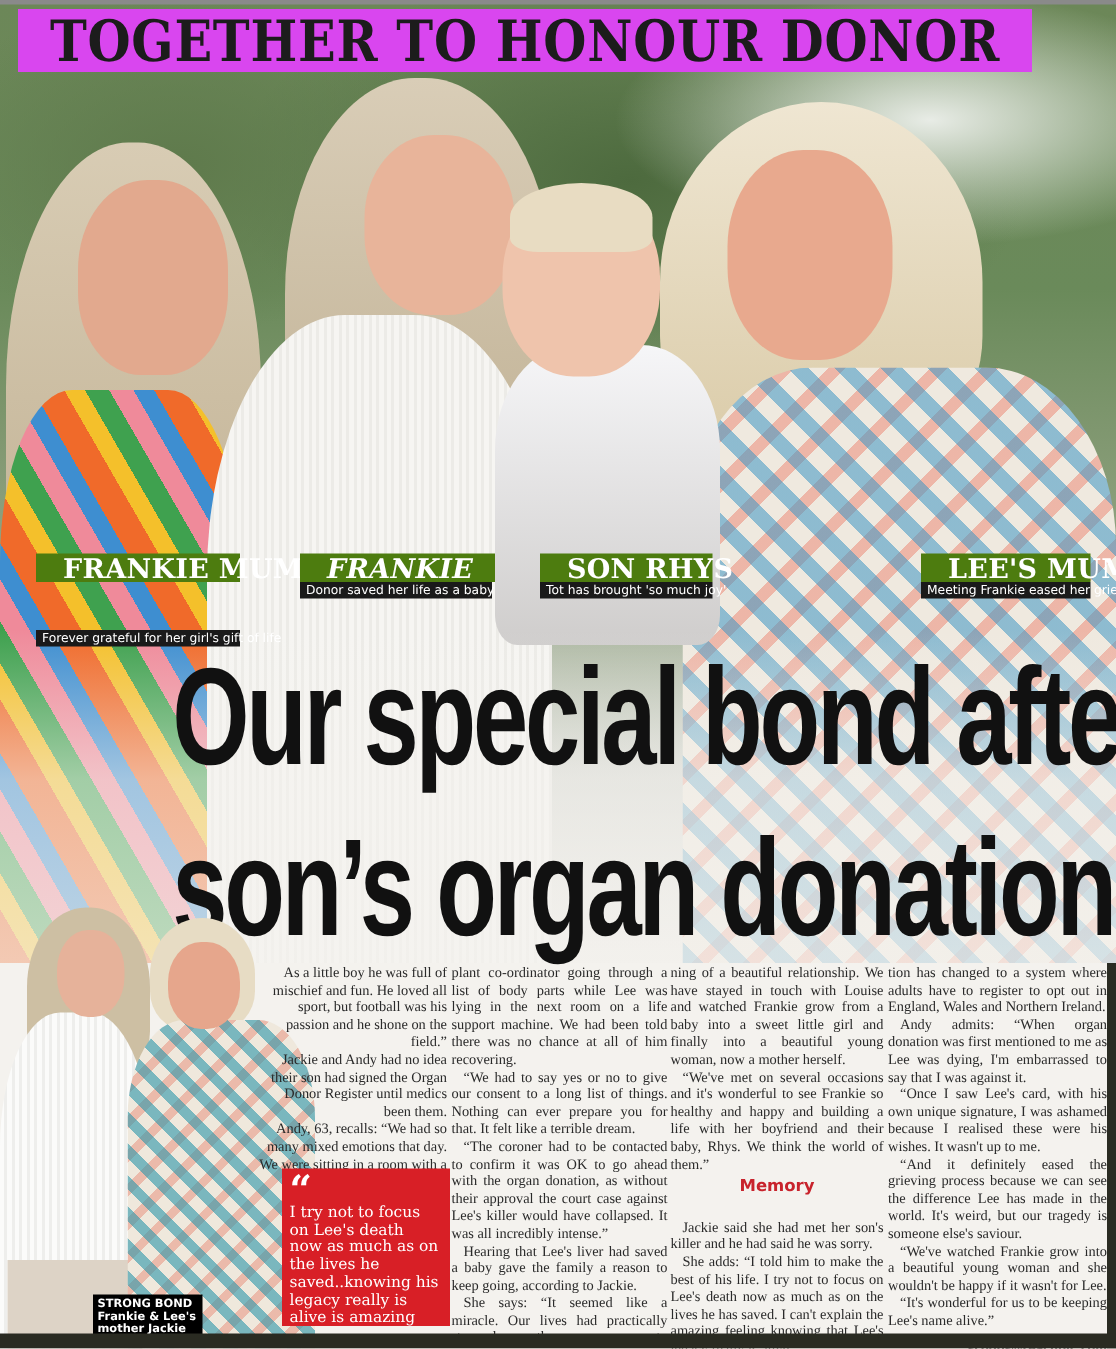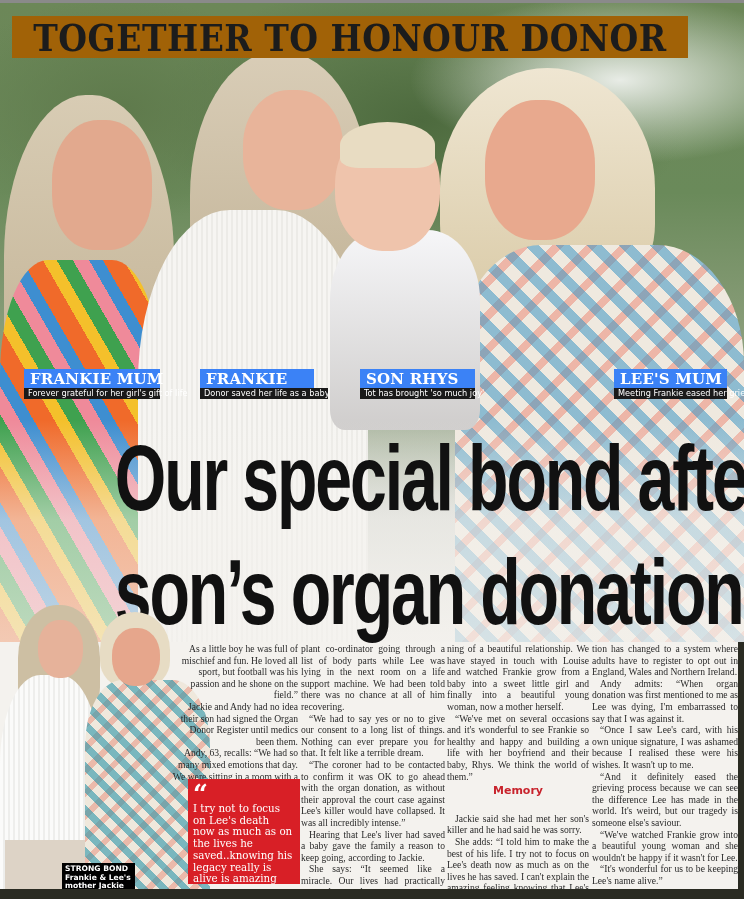--- a/index.html
+++ b/index.html
@@ -31,35 +31,35 @@
   .p4-body { left: 455px; top: 245px; width: 289px; height: 397px;
     background:
       repeating-linear-gradient(45deg, rgba(62,150,196,.55) 0 10px, transparent 10px 22px),
       repeating-linear-gradient(-45deg, rgba(235,120,100,.45) 0 8px, transparent 8px 24px),
       #efe9df; border-radius: 30% 30% 0 0; }
   .photo-fade { position: absolute; left: 0; top: 420px; width: 744px; height: 222px;
     background: linear-gradient(180deg, rgba(244,242,238,0) 0%, rgba(244,242,238,.55) 45%, rgba(244,242,238,.7) 100%); }
 
   
   .kicker {
-    position: absolute; left: 12px; top: 16px; width: 676px; height: 42px;
-    background: #a16207;
+    position: absolute; left: 12px; top: 6px; width: 676px; height: 42px;
+    background: #d946ef;
     display: flex; align-items: center; justify-content: center;
   }
   .kicker-text {
     font-family: "DejaVu Serif", serif; font-weight: bold; font-size: 33px;
     letter-spacing: 0.5px; color: #1c1c1c; transform: scaleY(1.15); white-space: nowrap;
   }
   .top-rule { position: absolute; left: 0; top: 0; width: 744px; height: 3px; background: #8a8a8a; }
 
   
   .label { position: absolute; top: 369px; }
   .label-name {
-    background: #3b82f6; color: #fff; font-family: "DejaVu Serif", serif; font-weight: bold;
-    font-size: 15px; padding: 1px 5px 0 6px; height: 19px; line-height: 19px; white-space: nowrap;
+    background: #4d7c0f; color: #fff; font-family: "DejaVu Serif", serif; font-weight: bold;
+    font-size: 18px; padding: 1px 5px 0 18px; height: 19px; line-height: 19px; white-space: nowrap;
     letter-spacing: 0.2px;
   }
   .label-sub {
     background: #1a1a1a; color: #fff; font-family: "DejaVu Sans", sans-serif;
     font-size: 8.2px; padding: 0 4px; height: 11px; line-height: 11px; white-space: nowrap;
   }
 
   
   .headline {
     position: absolute; left: 14px; top: 432px; width: 720px;
@@ -148,24 +148,24 @@
 </div>
 
 <div class="top-rule"></div>
 
 <div class="kicker">
   <span class="kicker-text">TOGETHER TO HONOUR DONOR</span>
 </div>
 
 <div class="label" style="left:24px;">
   <div class="label-name" style="width:136px;">FRANKIE MUM</div>
-  <div class="label-sub" style="width:136px;">Forever grateful for her girl's gift of life</div>
+  <div class="label-sub" style="width:136px;margin-top:32px;">Forever grateful for her girl's gift of life</div>
 </div>
 <div class="label" style="left:200px;">
-  <div class="label-name" style="width:114px;">FRANKIE</div>
+  <div class="label-name" style="width:130px;font-style:italic;">FRANKIE</div>
   <div class="label-sub" style="width:128px;">Donor saved her life as a baby</div>
 </div>
 <div class="label" style="left:360px;">
   <div class="label-name" style="width:115px;">SON RHYS</div>
   <div class="label-sub" style="width:115px;">Tot has brought 'so much joy'</div>
 </div>
 <div class="label" style="left:614px;">
   <div class="label-name" style="width:113px;">LEE'S MUM</div>
   <div class="label-sub" style="width:113px;">Meeting Frankie eased her grief</div>
 </div>

